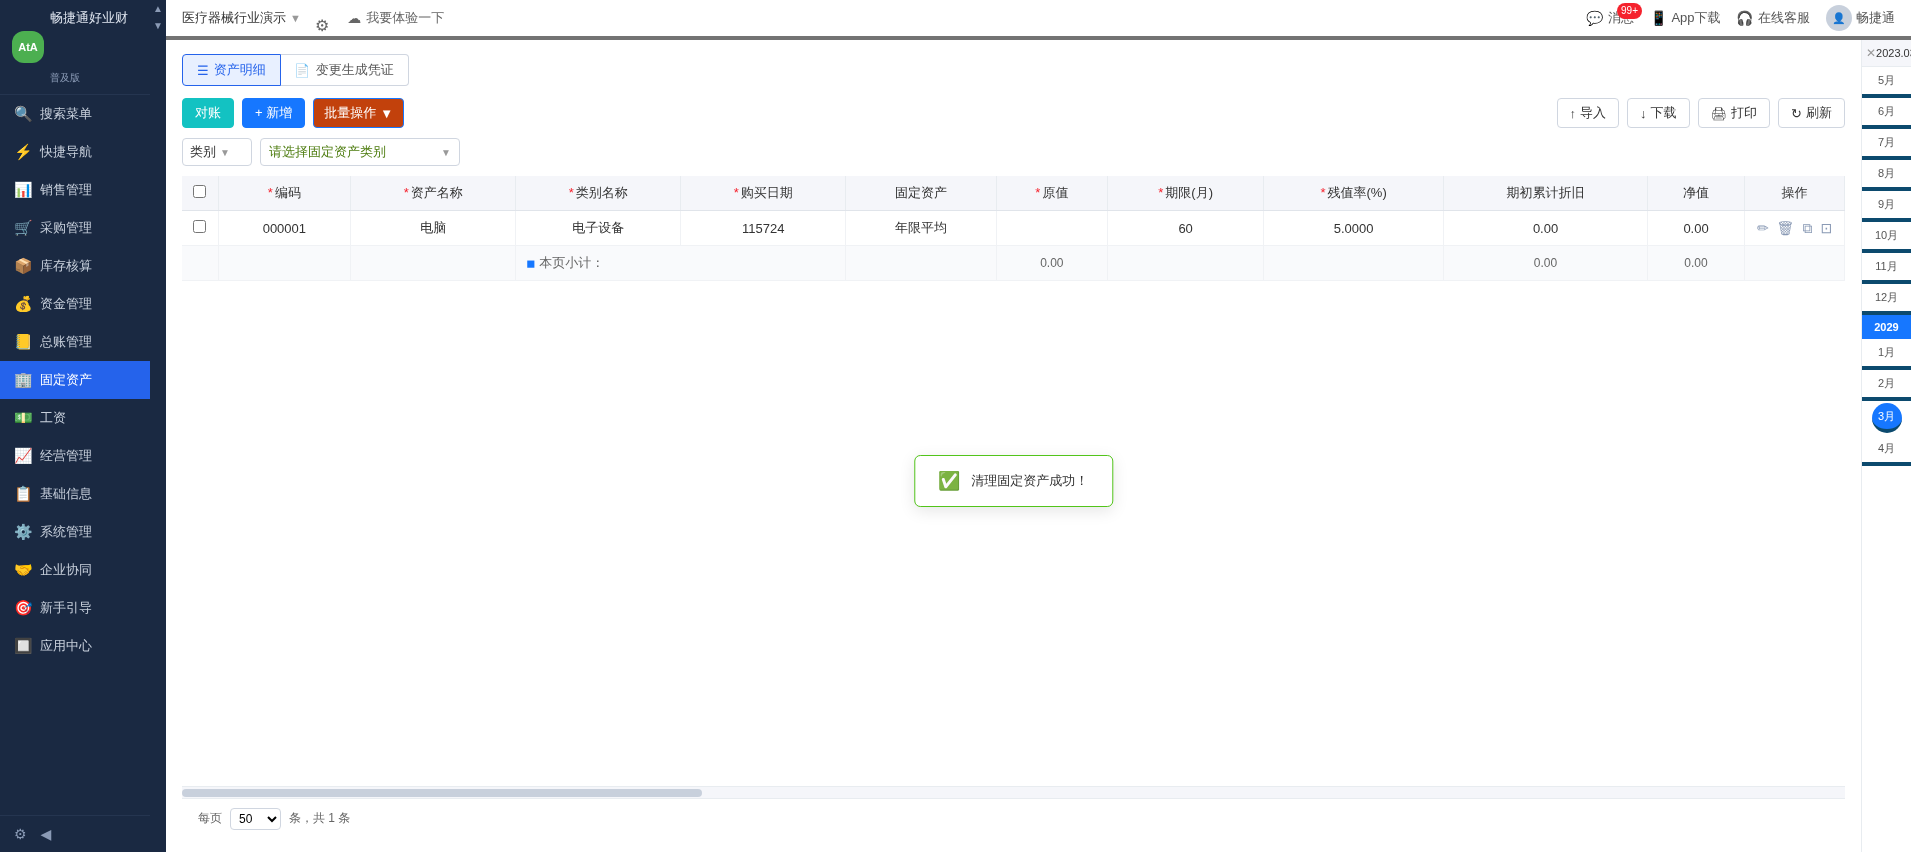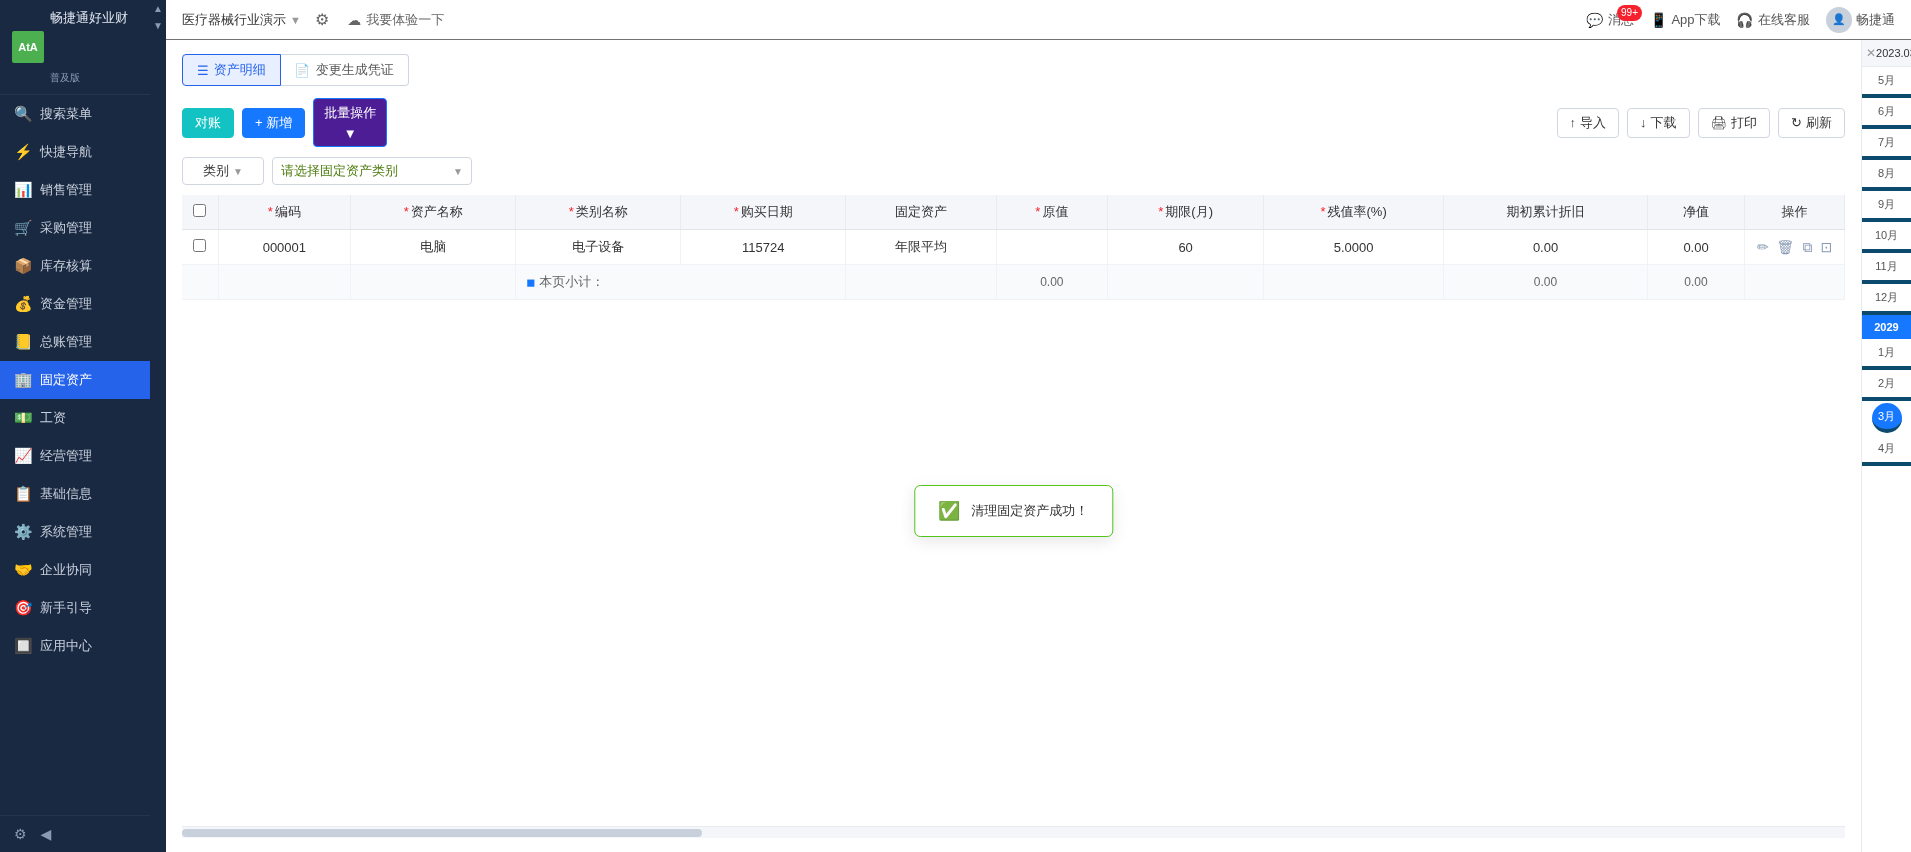--- a/index.html
+++ b/index.html
@@ -19,21 +19,21 @@
       padding: 10px 12px;
       display: flex;
       align-items: center;
       gap: 6px;
       border-bottom: 1px solid #253550;
     }
     .sidebar-logo-icon {
       width: 32px;
       height: 32px;
       background: #4caf50;
-      border-radius: 2px;
+      border-radius: 12px;
       display: flex;
       align-items: center;
       justify-content: center;
       color: white;
       font-size: 11px;
       font-weight: bold;
       flex-shrink: 0;
     }
     .sidebar-logo-text {
       font-size: 12px;
@@ -75,23 +75,22 @@
       display: flex;
       flex-direction: column;
       overflow: hidden;
     }
 
     
     .topbar {
       height: 40px;
       background: white;
       display: flex;
-      align-items: center;
       padding: 16px 16px;
-      border-bottom: 1px solid #737373;
+      border-bottom: 4px solid #737373;
       gap: 10px;
       flex-shrink: 0;
     }
     .topbar-company {
       display: flex;
       align-items: center;
       gap: 4px;
       color: #333;
       font-size: 13px;
       cursor: pointer;
@@ -236,41 +235,40 @@
       font-size: 12px;
       display: flex;
       align-items: center;
       gap: 4px;
       background: white;
       color: #333;
     }
     .btn-primary { background: #1677ff; color: white; border-color: #1677ff; }
     .btn-teal { background: #13c2c2; color: white; border-color: #13c2c2; }
     .btn-batch {
-      background: #4c1d95;
+      background: #c2410c;
       color: white;
       border-color: #1677ff;
       padding: 5px 10px;
-      flex-direction: column;
     }
 
     
     .filter-row {
       display: flex;
       align-items: center;
       gap: 8px;
       margin-bottom: 10px;
     }
     .filter-select {
       display: flex;
       align-items: center;
       gap: 4px;
       border: 1px solid #d0d6e0;
       border-radius: 4px;
-      padding: 4px 20px;
+      padding: 4px 7px;
       background: white;
       cursor: pointer;
       font-size: 12px;
       color: #333;
       min-width: 70px;
     }
     .filter-select-dropdown {
       display: flex;
       align-items: center;
       gap: 4px;
@@ -708,20 +706,29 @@
             <span class="toast-check">✅</span>
             <span>清理固定资产成功！</span>
           </div>
         </div>
       </div>
 
       <div class="h-scroll-bar">
         <div class="h-scroll-thumb"></div>
       </div>
 
+      <div class="pagination">
+        <span class="pagination-label">每页</span>
+        <select class="pagination-select">
+          <option>50</option>
+          <option>100</option>
+          <option>200</option>
+        </select>
+        <span class="pagination-total">条，共 1 条</span>
+      </div>
     </div>
 
     <div class="right-panel">
       <div class="right-panel-header">
         <button class="right-panel-header-btn">✕</button>
         <span class="right-panel-title">2023.03</span>
 
       </div>
       <div class="month-list" id="month-list">
 

